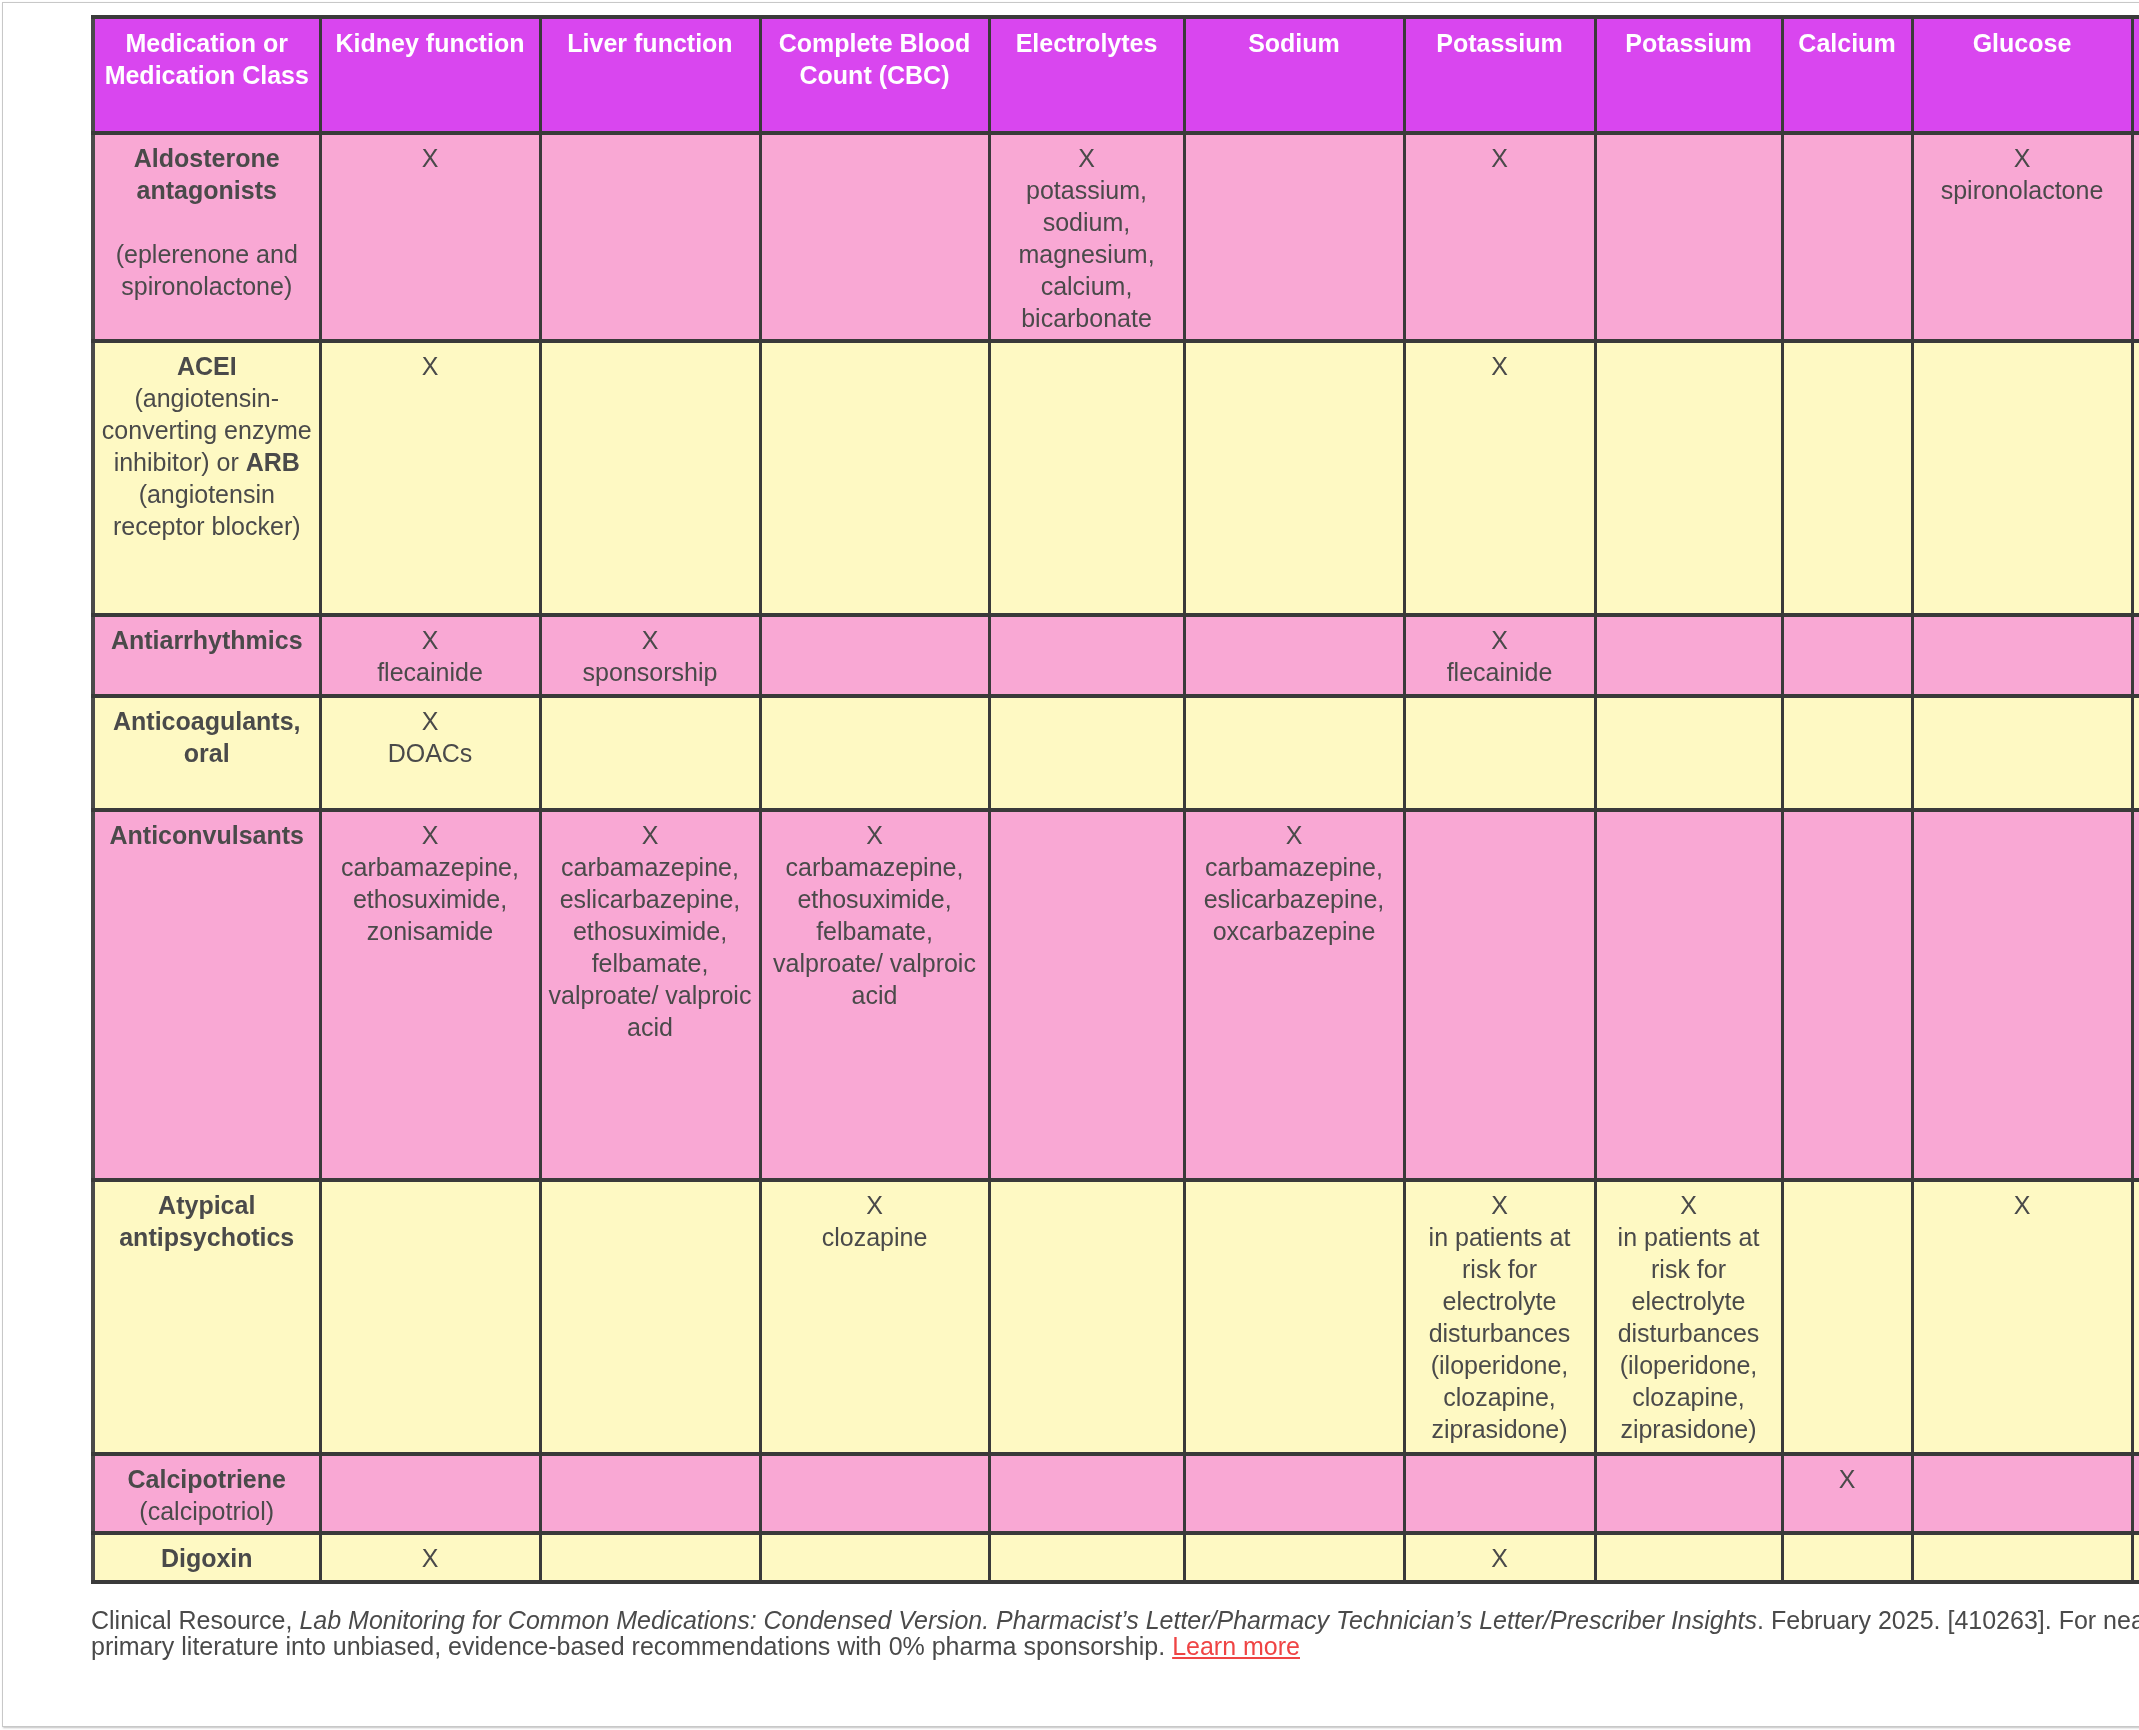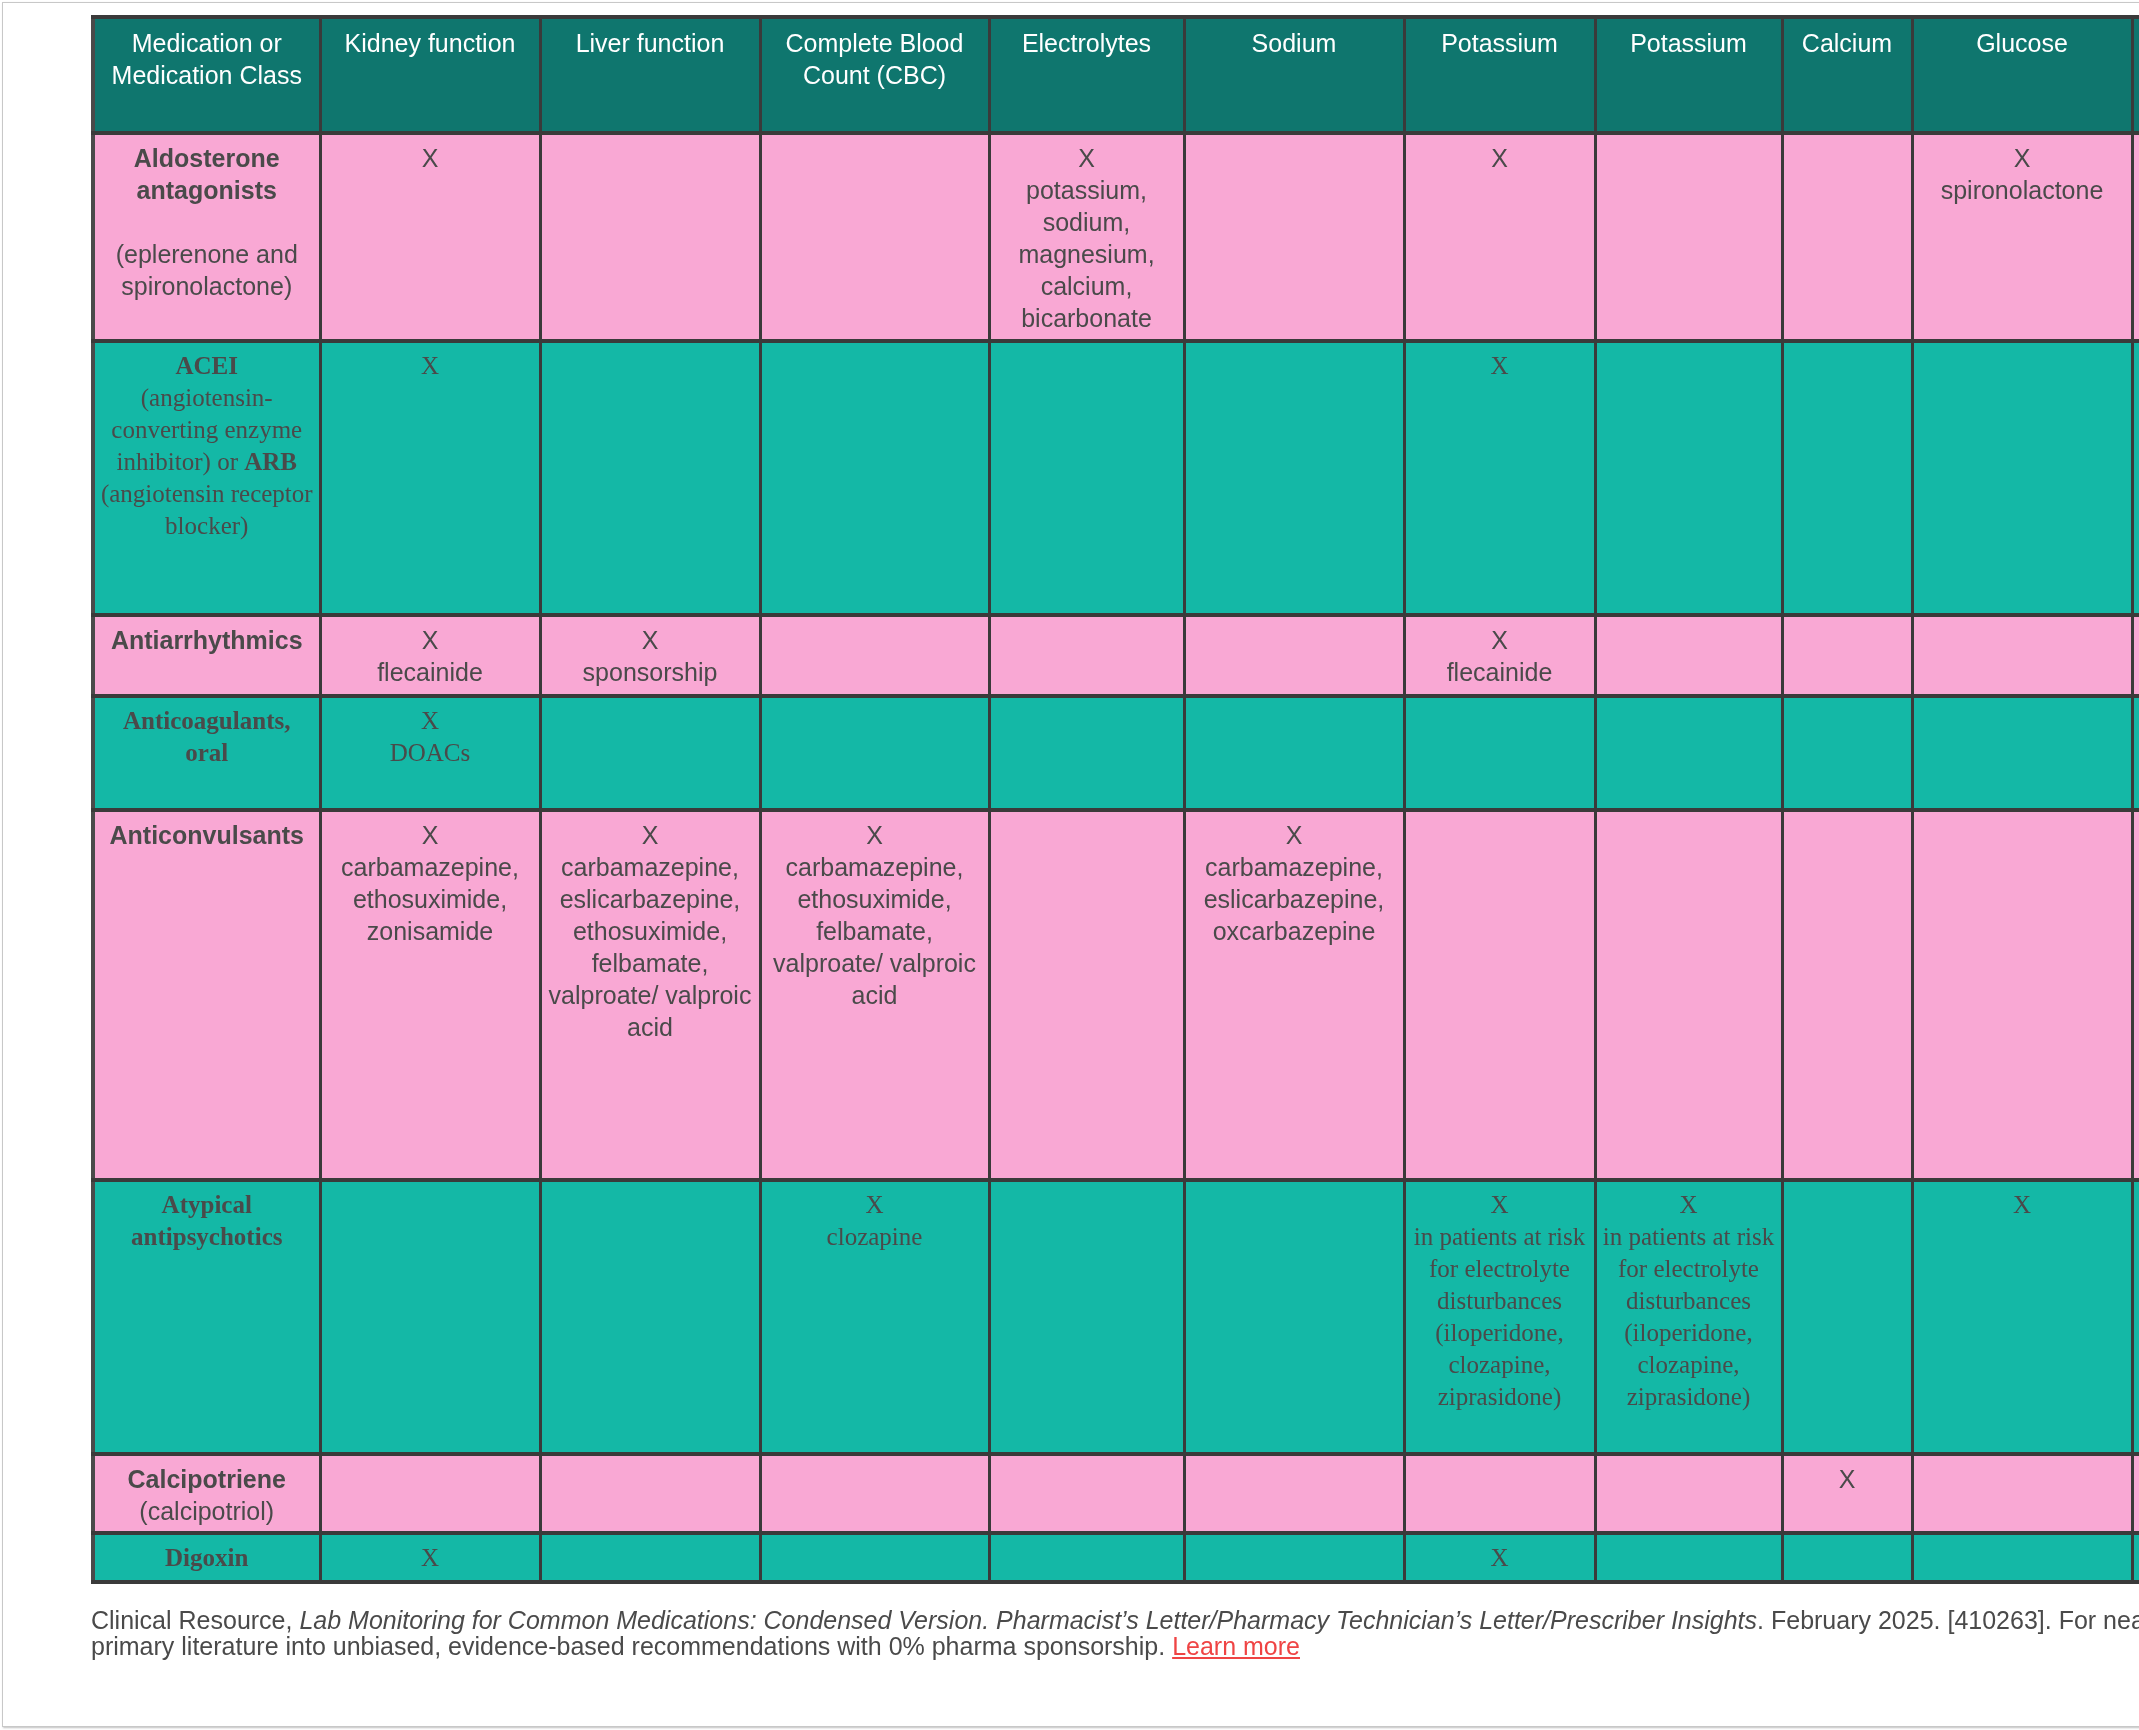--- a/index.html
+++ b/index.html
@@ -17,24 +17,24 @@
     border:4.3px solid #4a4a4a;
   }
   table.grid th, table.grid td {
     border-left:3.4px solid #3a3a3a; border-right:3.4px solid #3a3a3a;
     border-top:4.3px solid #3a3a3a; border-bottom:4.3px solid #3a3a3a;
     vertical-align:top; text-align:center;
     font-size:25px; line-height:32px; padding:6.8px 4.3px 0 4.3px;
     overflow:hidden;
   }
   table.grid th {
-    background:#0f766e; color:#ffffff; font-weight:normal;
+    background:#d946ef; color:#ffffff; font-weight:bold;
     padding-top:7.7px;
   }
-  tr.alt td { background:#14b8a6;font-family:Liberation Serif, serif; }
+  tr.alt td { background:#fef9c3; }
   tr.plain td { background:#f9a8d4; }
   .b { font-weight:bold; }
   .footer {
     position:absolute; left:91px; top:1607px; width:2482px;
     font-size:25px; line-height:26px; color:#4a4a4a;
   }
   .footer i { font-style:italic; }
   .footer a { color:#ef4444; }
 </style>
 </head>

